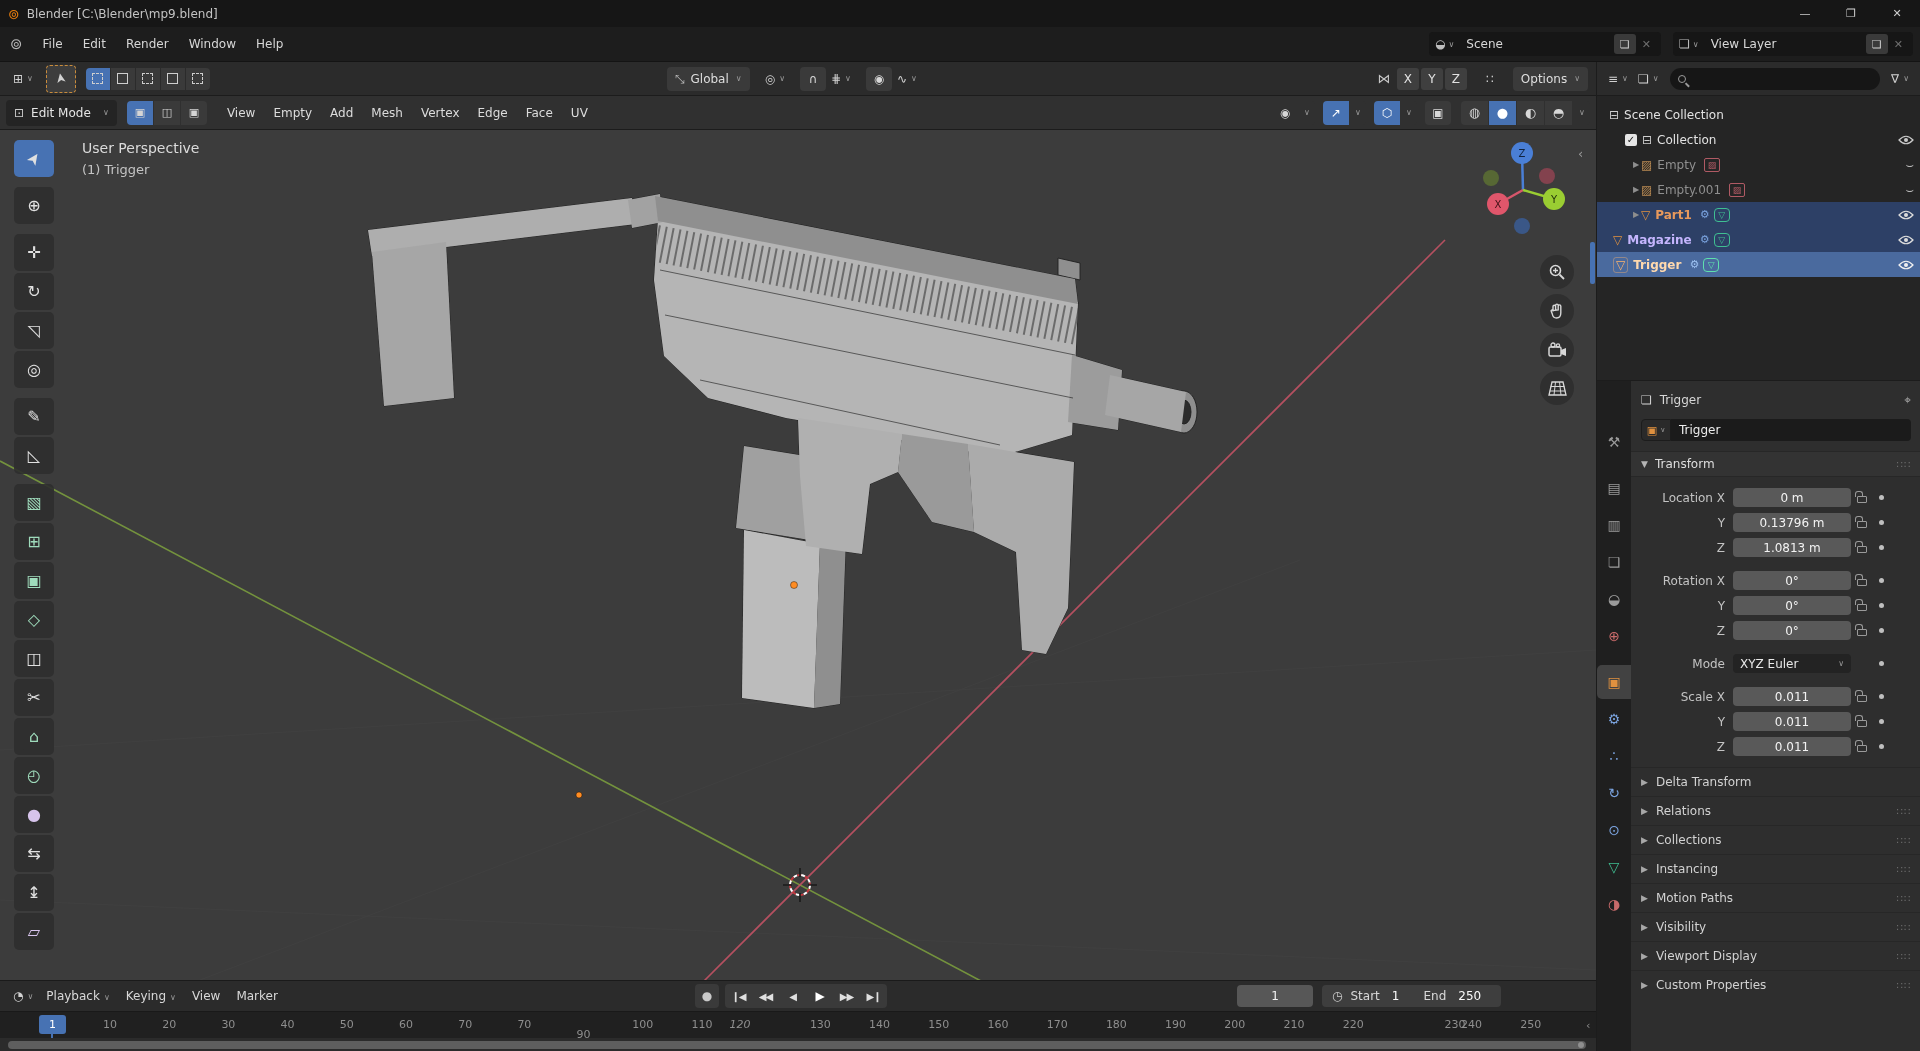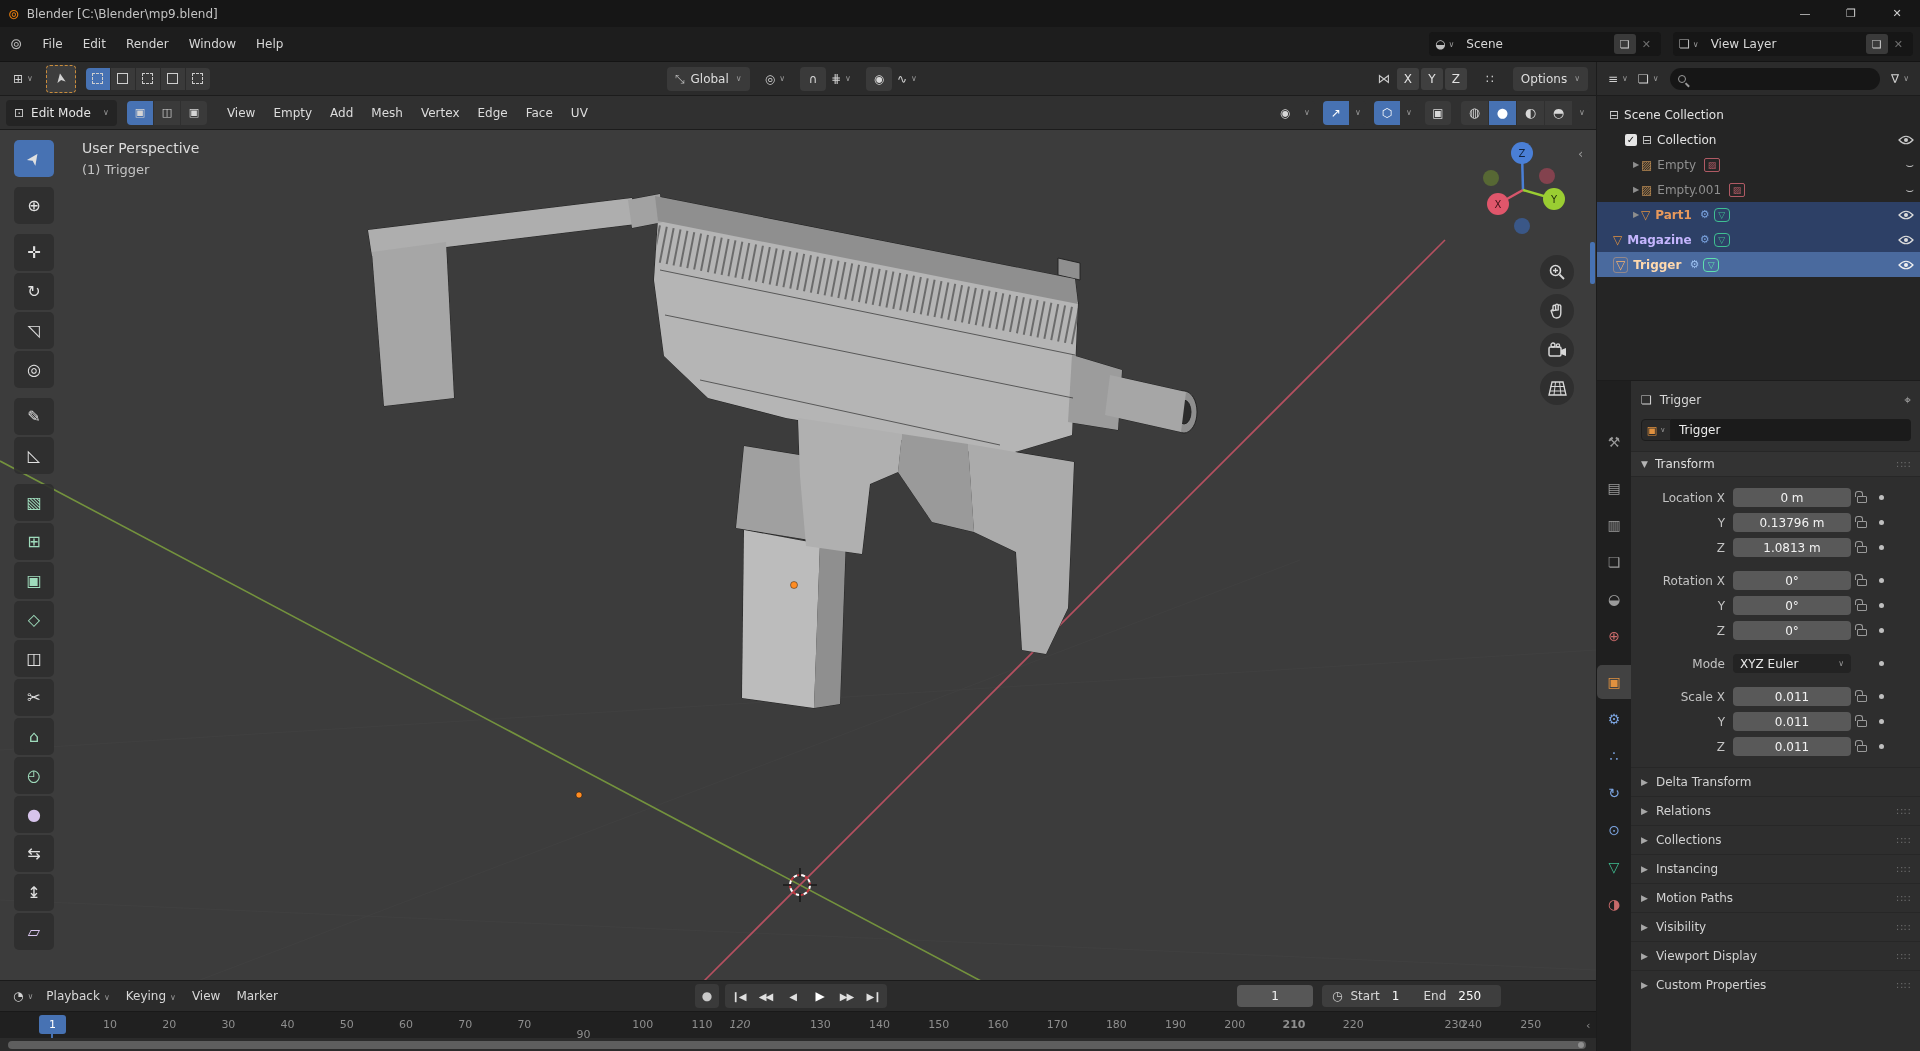--- a/index.html
+++ b/index.html
@@ -801,21 +801,21 @@
       <span class="tick" style="left: 701.98px;">110</span>
       <span class="tick" style="left: 740px; font-style: italic;">120</span>
       <span class="tick" style="left: 820.38px;">130</span>
       <span class="tick" style="left: 879.58px;">140</span>
       <span class="tick" style="left: 938.78px;">150</span>
       <span class="tick" style="left: 997.98px;">160</span>
       <span class="tick" style="left: 1057.18px;">170</span>
       <span class="tick" style="left: 1116.38px;">180</span>
       <span class="tick" style="left: 1175.58px;">190</span>
       <span class="tick" style="left: 1234.78px;">200</span>
-      <span class="tick" style="left: 1293.98px; font-weight: bold;">210</span>
+      <span class="tick" style="left: 1293.98px;">210</span>
       <span class="tick" style="left: 1353.18px;">220</span>
       <span class="tick" style="left: 1455px;">230</span>
       <span class="tick" style="left: 1471.58px;">240</span>
       <span class="tick" style="left: 1530.78px;">250</span>
     </div>
   <div class="scrollstrip">
     <div class="scrollbar">
       <span class="scrolldot"></span>
     </div>
   </div>

